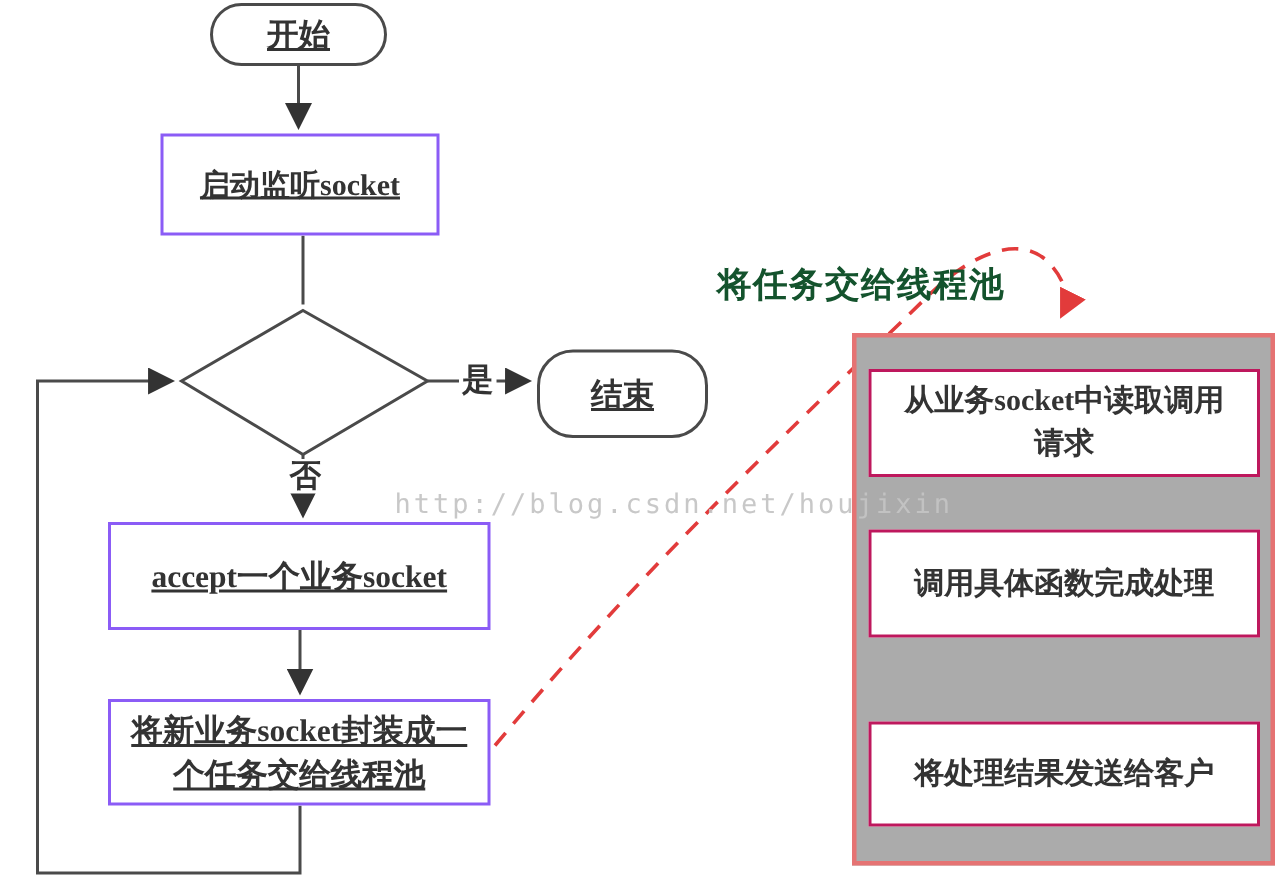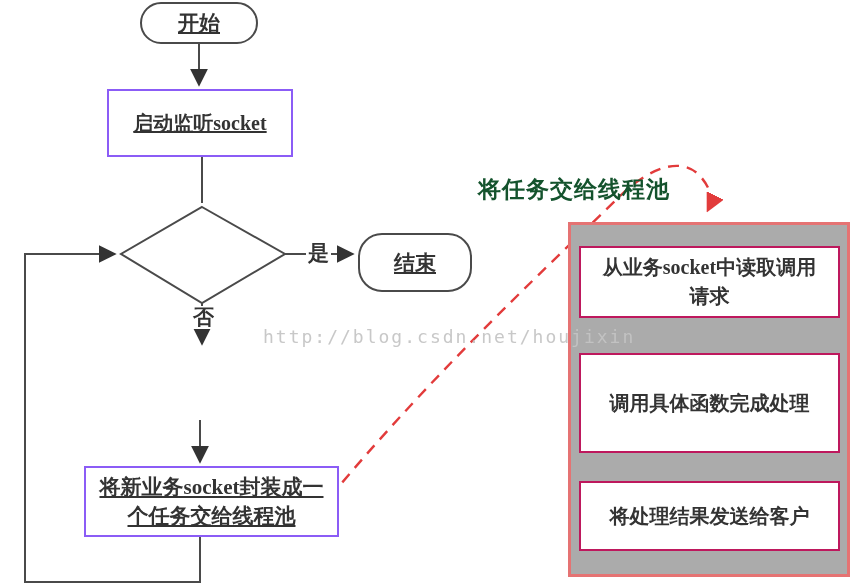--- a/index.html
+++ b/index.html
@@ -40,21 +40,21 @@
   .stadium {
     background: #ffffff;
     border: 2px solid #4a4a4a;
     border-radius: 22px;
   }
   .node-start   { left: 140px; top: 2px;   width: 118px; height: 42px; font-size: 21px; }
   .node-listen  { left: 107px; top: 89px;  width: 186px; height: 68px; font-size: 20px; }
   .node-decision{ left: 132px; top: 238px; width: 140px; height: 32px; font-size: 21px; background: transparent; border: none; }
   .node-end     { left: 358px; top: 233px; width: 114px; height: 59px; font-size: 21px; border-radius: 24px; }
   .node-accept  { left: 72px;  top: 348px; width: 255px; height: 72px; font-size: 21px; }
-  .node-wrap    { left: 84px;  top: 466px; width: 255px; height: 71px; font-size: 21px; line-height: 1.38; }
+  .node-wrap    { left: 72px;  top: 466px; width: 255px; height: 71px; font-size: 21px; line-height: 1.38; }
   .node-wrap .label { display: inline-block; max-width: 224px; }
   .edge-label {
     position: absolute;
     z-index: 3;
     background: #ffffff;
     color: #333333;
     font-size: 21px;
     font-weight: 600;
     padding: 0 2px;
     line-height: 1.1;
@@ -81,21 +81,21 @@
     align-items: center;
     justify-content: center;
     text-align: center;
     color: #333333;
     font-size: 20px;
     font-weight: 600;
     line-height: 1.45;
   }
   .step .label { display: inline-block; max-width: 218px; }
   .step-1 { top: 21px;  height: 72px; }
-  .step-2 { top: 128px; height: 100px; }
+  .step-2 { top: 128px; height: 72px; }
   .step-3 { top: 256px; height: 70px; text-align: right; }
   .pool-label {
     position: absolute;
     left: 478px; top: 174px;
     z-index: 4;
     color: #14532d;
     font-size: 23px;
     font-weight: 700;
     letter-spacing: 1px;
     white-space: nowrap;
@@ -154,20 +154,23 @@
   </div>
 
 
   <div class="edge-label label-yes">是</div>
   <div class="edge-label label-no">否</div>
 
   <div class="node stadium node-end">
     <span class="label">结束</span>
   </div>
 
+  <div class="node rect node-accept">
+    <span class="label">accept一个业务socket</span>
+  </div>
 
   <div class="node rect node-wrap">
     <span class="label">将新业务socket封装成一个任务交给线程池</span>
   </div>
 
   <div class="pool-label">将任务交给线程池</div>
 
   <div class="panel">
     <div class="step step-1">
       <span class="label">从业务socket中读取调用请求</span>

